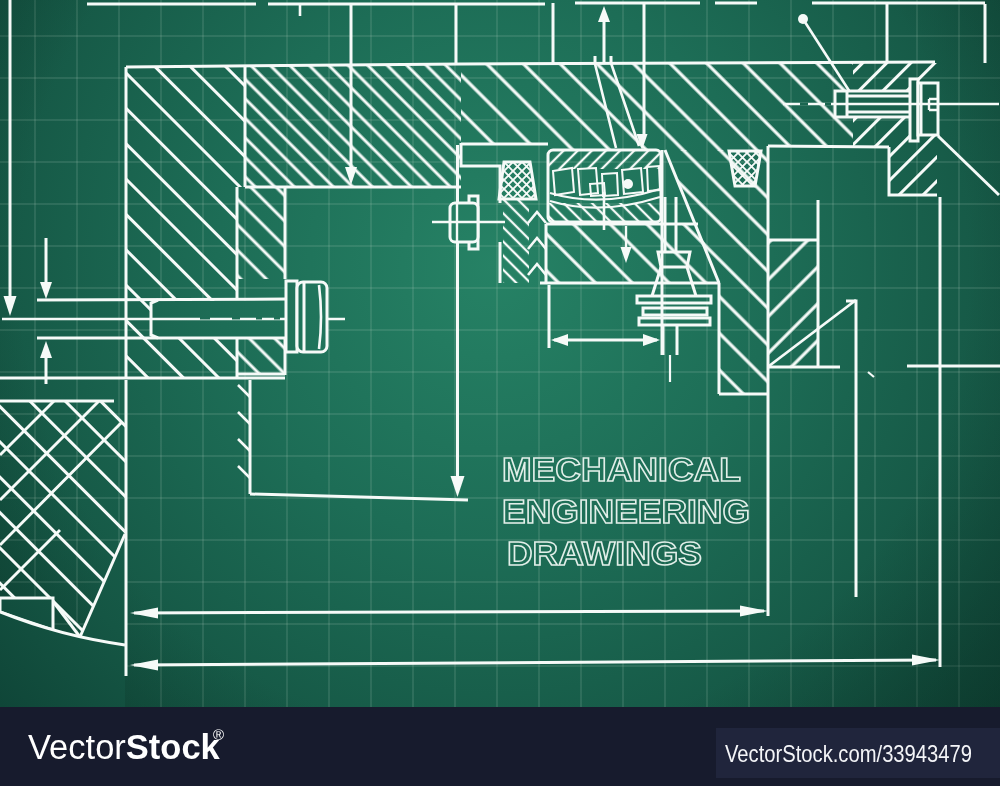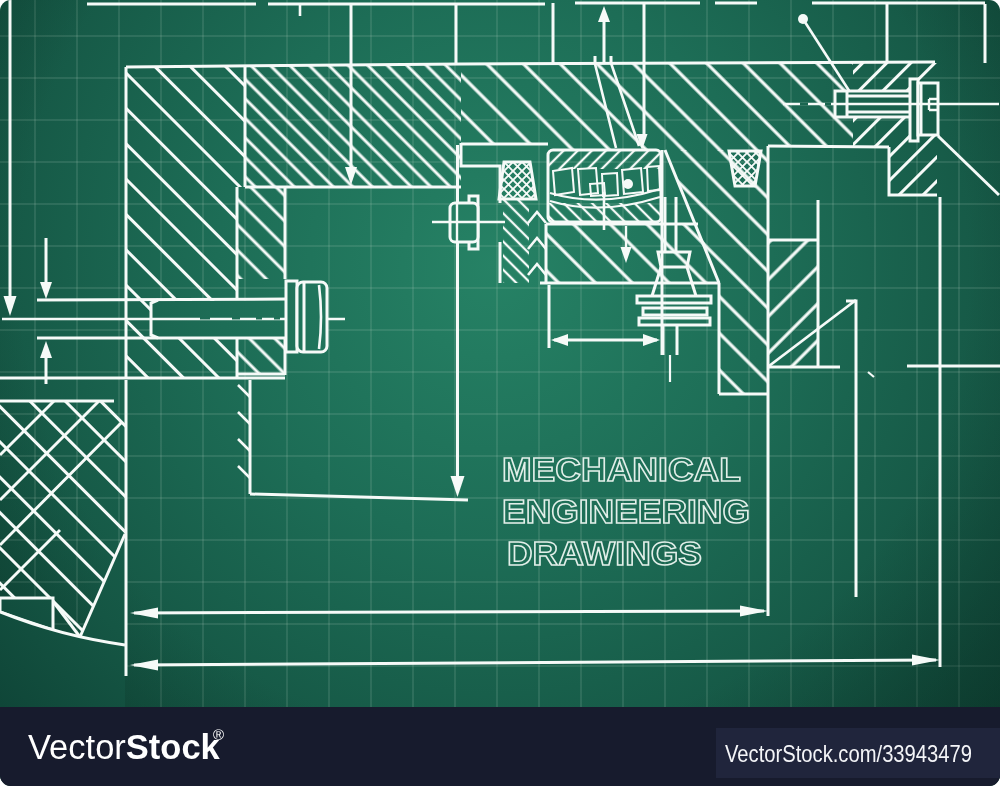--- a/index.html
+++ b/index.html
@@ -1,16 +1,16 @@
 <!DOCTYPE html>
 <html><head>
 <meta charset="utf-8">
 <style>
   html,body{margin:0;padding:0;}
-  #page{width:1000px;height:786px;position:relative;overflow:hidden;font-family:"Liberation Sans", sans-serif;border-radius:11px;}
+  #page{width:1000px;height:786px;position:relative;overflow:hidden;font-family:"Liberation Sans", sans-serif;}
 </style>
 </head>
 <body>
 <div id="page">
 <svg width="1000" height="786" viewBox="0 0 1000 786" xmlns="http://www.w3.org/2000/svg">
 <defs>
   <radialGradient id="bgrad" cx="495" cy="265" r="730" gradientUnits="userSpaceOnUse">
     <stop offset="0" stop-color="#268265"></stop>
     <stop offset="0.38" stop-color="#1d6d56"></stop>
     <stop offset="0.72" stop-color="#155644"></stop>

